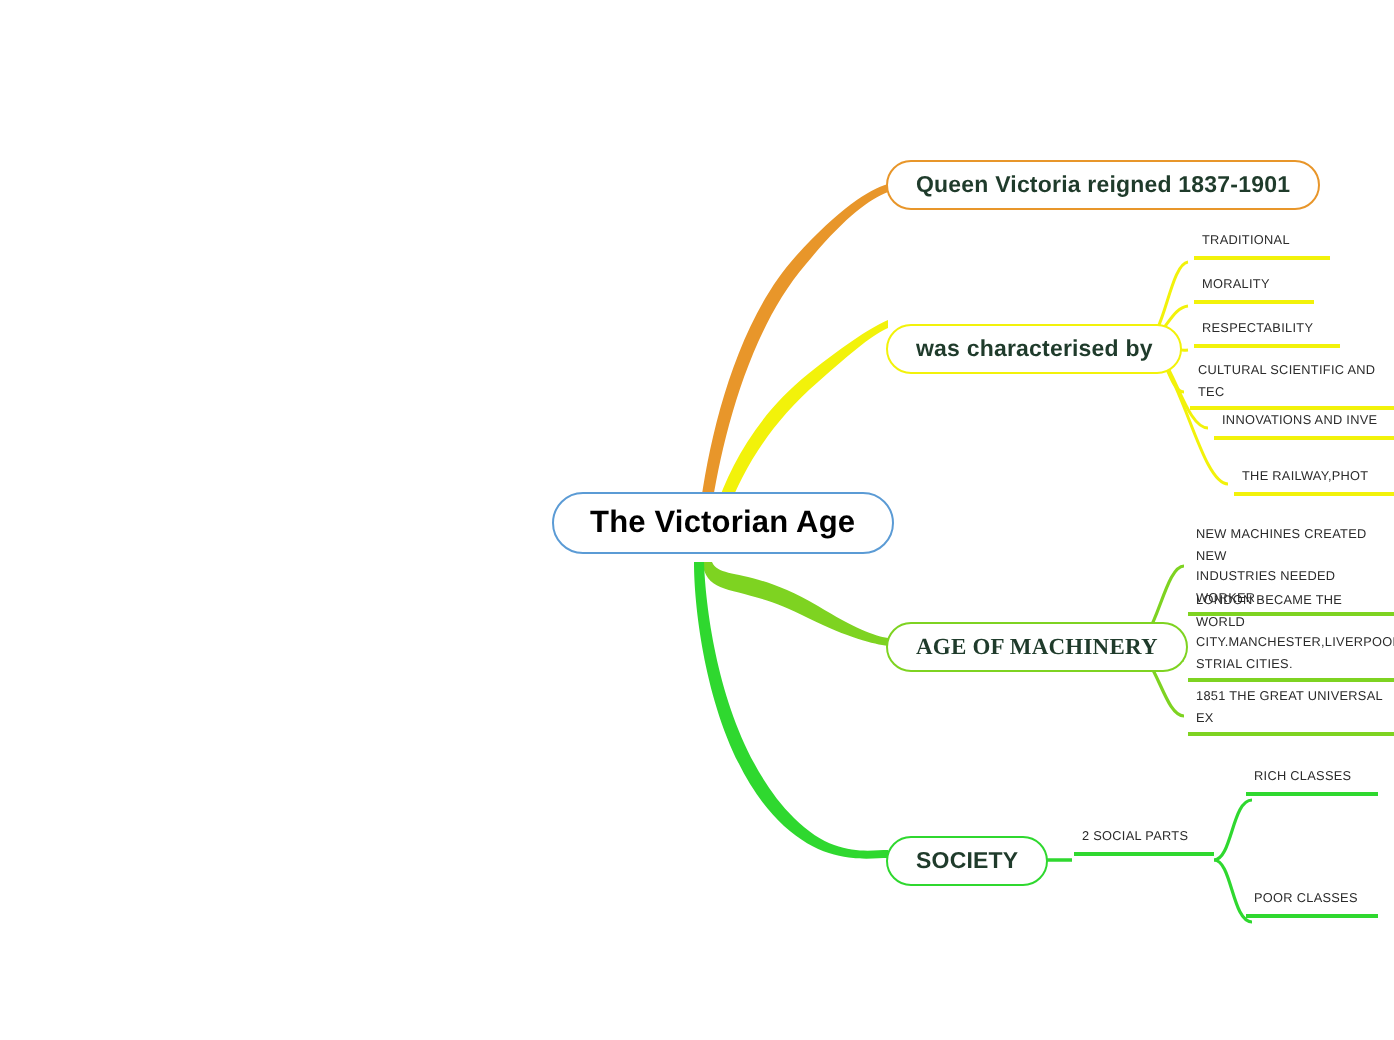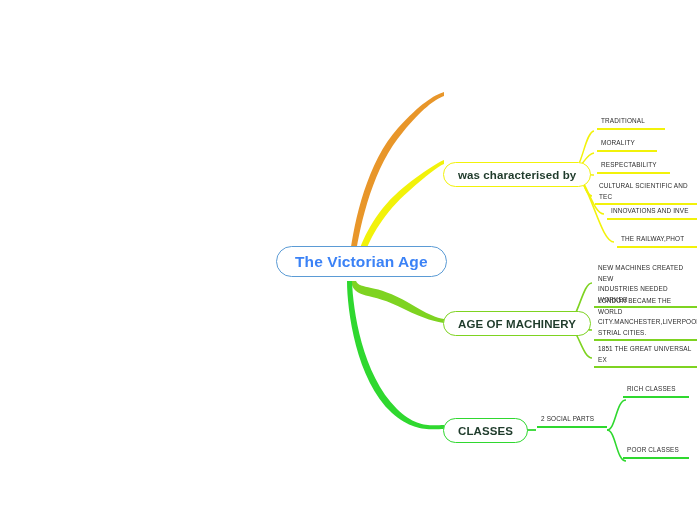--- a/index.html
+++ b/index.html
@@ -31,35 +31,35 @@
     border-radius: 999px;
     display: flex;
     align-items: center;
     justify-content: center;
     white-space: nowrap;
     color: #1a3a2a;
     font-weight: bold;
   }
   .node-root {
     border-color: #5b9bd5;
-    color: #3b82f6;
+    color: #000000;
     font-size: 15.5px;
     padding: 0 18px;
     height: 31px;
     letter-spacing: 0.1px;
   }
   .node-main {
     font-size: 11.5px;
     height: 25px;
     padding: 0 14px;
     letter-spacing: 0.1px;
   }
   .node-orange { border-color: #e8962a; color: #1f3b2b; }
   .node-yellow { border-color: #f2f20a; color: #1f3b2b; }
-  .node-green1 { border-color: #7ed321; color: #1f3b2b; }
+  .node-green1 { border-color: #7ed321; color: #1f3b2b; font-family: Liberation Serif, serif; }
   .node-green2 { border-color: #2fd82f; color: #1f3b2b; }
 
   .leaf {
     position: absolute;
     box-sizing: border-box;
     font-size: 6.4px;
     line-height: 10.5px;
     color: #2b2b2b;
     letter-spacing: 0.15px;
     padding: 0 0 1px 4px;
@@ -114,31 +114,34 @@
     <g fill="none" stroke="#2fd82f" stroke-width="1.6">
       <path d="M 607 430 C 616 430 616 400 626 400"></path>
       <path d="M 607 430 C 616 430 616 461 626 461"></path>
     </g>
   </svg>
 
   <div class="node node-root" style="left:276px; top:246px;">
     <span>The Victorian Age</span>
   </div>
 
+  <div class="node node-main node-orange" style="left:443px; top:80px;">
+    <span>Queen Victoria reigned 1837-1901</span>
+  </div>
 
   <div class="node node-main node-yellow" style="left:443px; top:162px;">
     <span>was characterised by</span>
   </div>
 
   <div class="node node-main node-green1" style="left:443px; top:311px;">
     <span>AGE OF MACHINERY</span>
   </div>
 
   <div class="node node-main node-green2" style="left:443px; top:418px;">
-    <span>CLASSES</span>
+    <span>SOCIETY</span>
   </div>
 
   <div class="leaf leaf-yellow" style="left:597px; top:116px; width:68px;">
     <span>TRADITIONAL</span>
   </div>
 
   <div class="leaf leaf-yellow" style="left:597px; top:138px; width:60px;">
     <span>MORALITY</span>
   </div>
 

